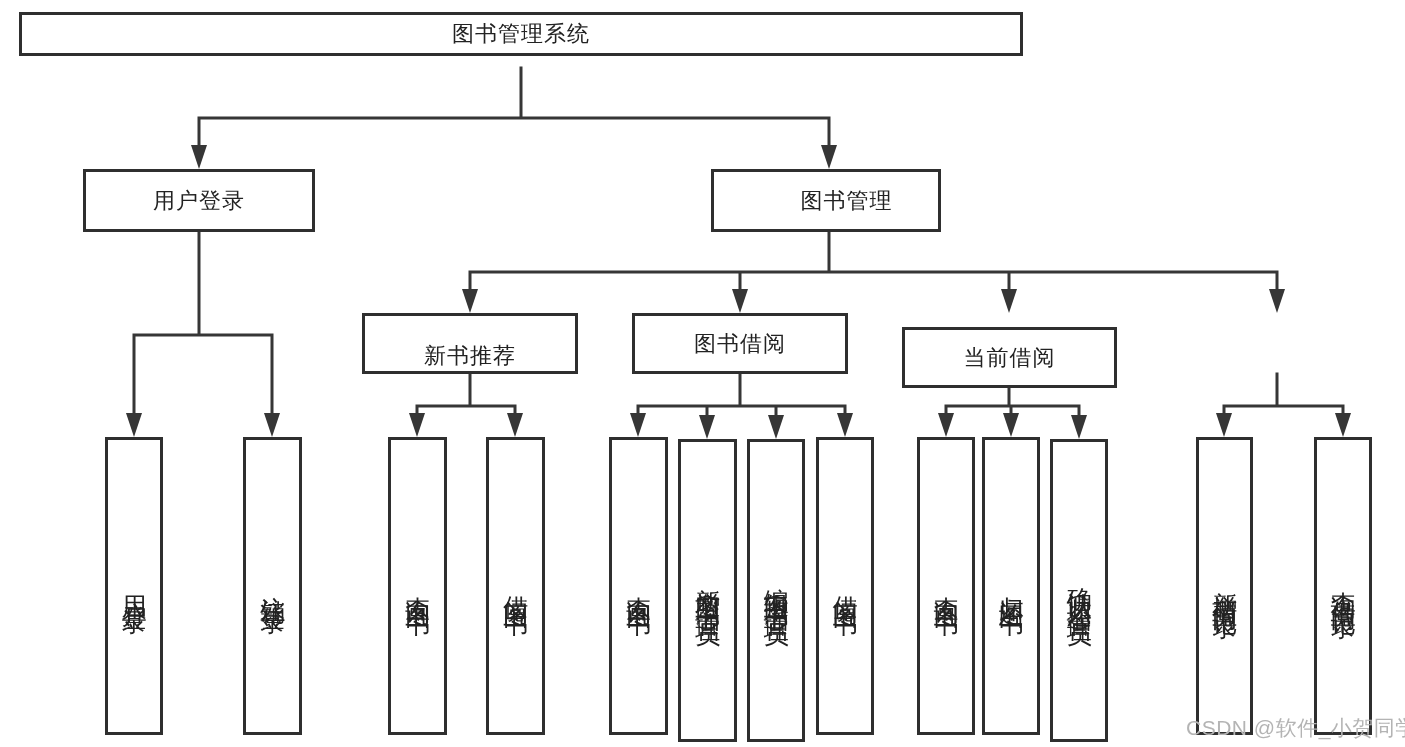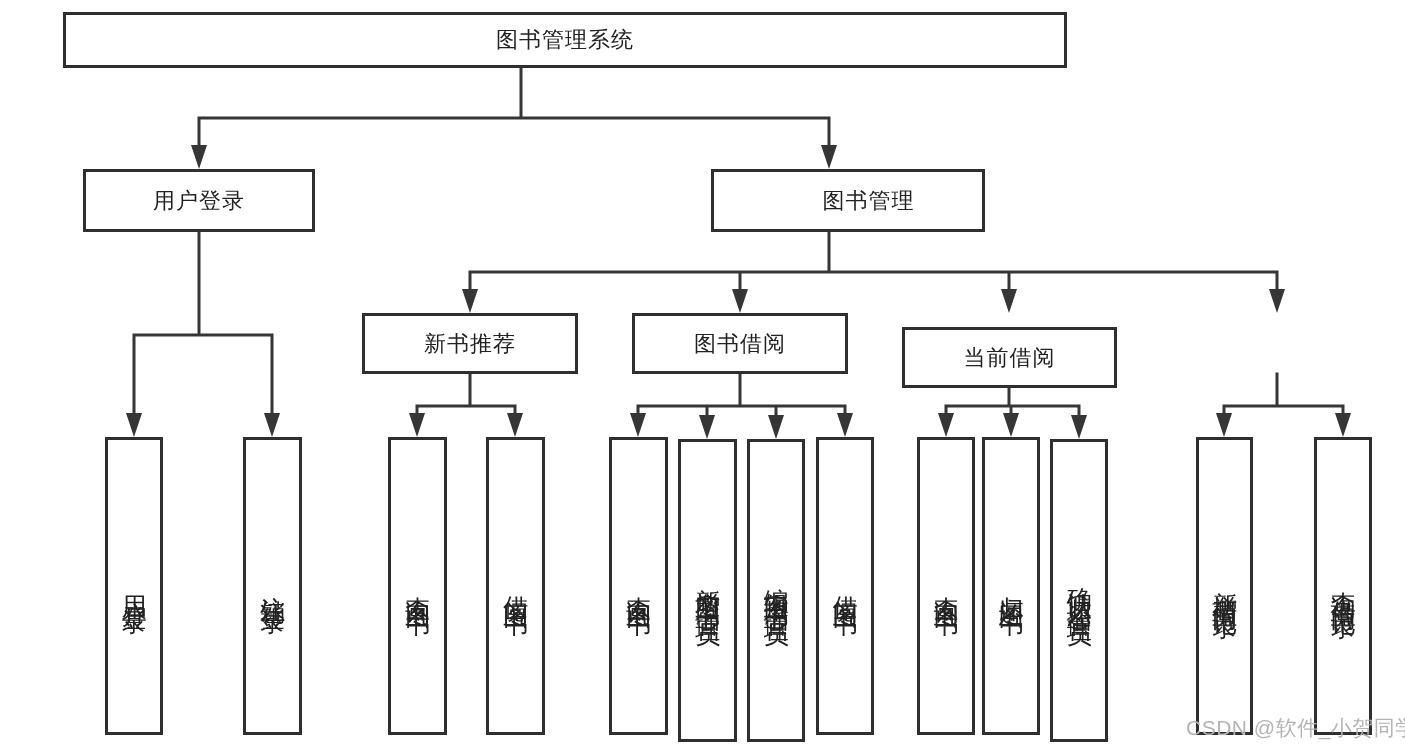--- a/index.html
+++ b/index.html
@@ -55,32 +55,32 @@
       <polygon points="768,415 784,415 776,439"></polygon>
       <polygon points="837,413 853,413 845,437"></polygon>
       <polygon points="938,413 954,413 946,437"></polygon>
       <polygon points="1003,413 1019,413 1011,437"></polygon>
       <polygon points="1071,415 1087,415 1079,439"></polygon>
       <polygon points="1216,413 1232,413 1224,437"></polygon>
       <polygon points="1335,413 1351,413 1343,437"></polygon>
     </g>
   </svg>
 
-  <div class="box h" style="left:19px;top:12px;width:1004px;height:56px;margin-left:44px;">
+  <div class="box h" style="left:19px;top:12px;width:1004px;height:44px;">
     <span class="lbl">图书管理系统</span>
   </div>
 
   <div class="box h" style="left:83px;top:169px;width:232px;height:63px;">
     <span class="lbl">用户登录</span>
   </div>
-  <div class="box h" style="left:711px;top:169px;width:274px;height:63px;padding-left:41px;">
+  <div class="box h" style="left:711px;top:169px;width:230px;height:63px;padding-left:41px;">
     <span class="lbl">图书管理</span>
   </div>
 
-  <div class="box h" style="left:362px;top:313px;width:216px;height:61px;">
+  <div class="box h" style="left:362px;top:313px;width:216px;height:61px;align-items:flex-end;">
     <span class="lbl">新书推荐</span>
   </div>
   <div class="box h" style="left:632px;top:313px;width:216px;height:61px;">
     <span class="lbl">图书借阅</span>
   </div>
   <div class="box h" style="left:902px;top:327px;width:215px;height:61px;">
     <span class="lbl">当前借阅</span>
   </div>
 
   <div class="box v" style="left:105px;top:437px;width:58px;height:298px;">

